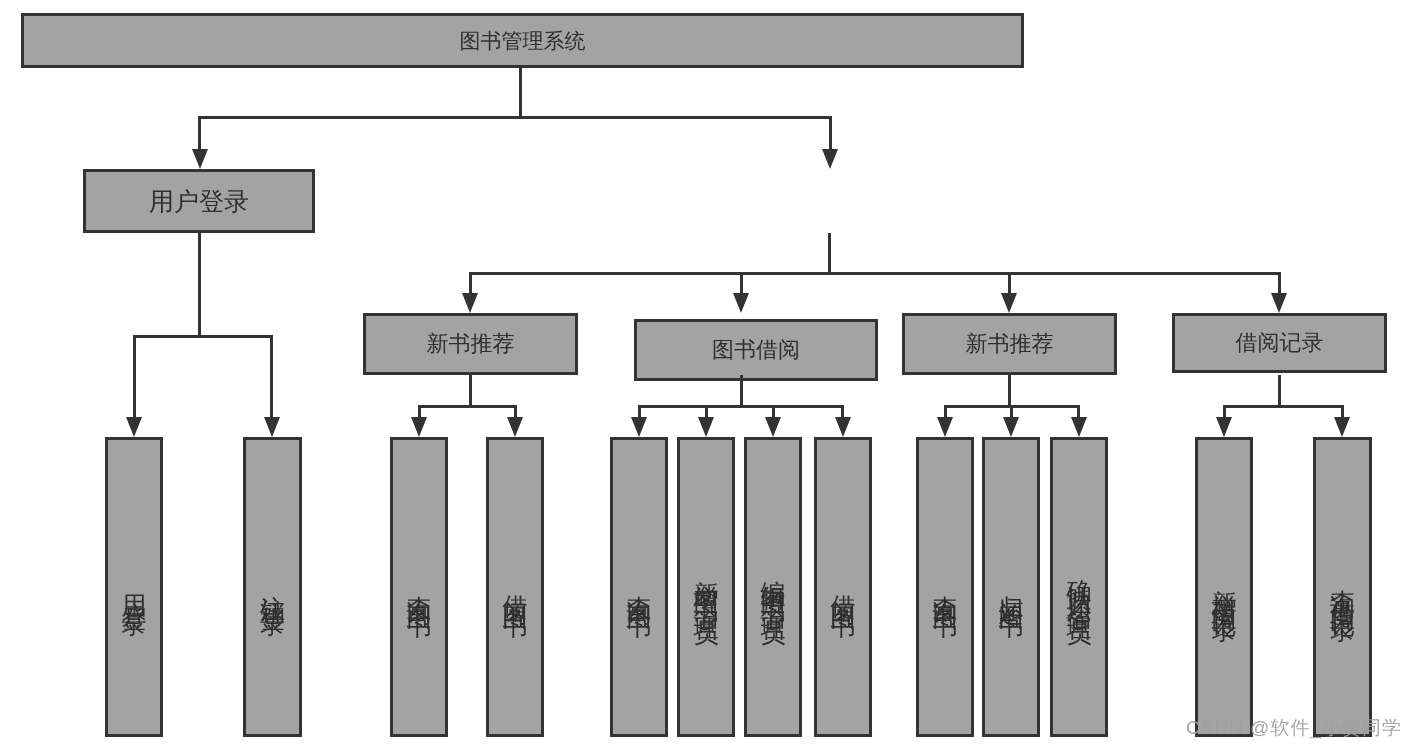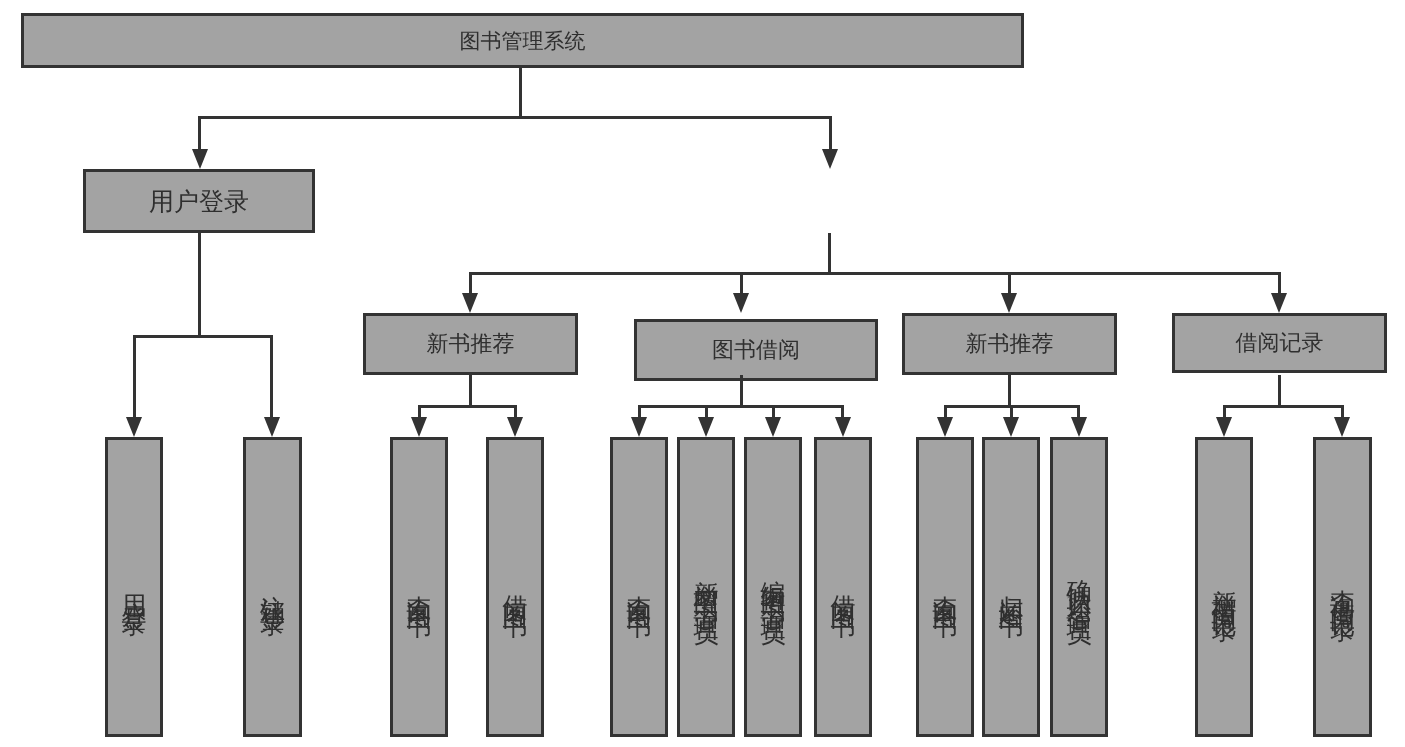--- a/index.html
+++ b/index.html
@@ -183,14 +183,15 @@
   <div class="vline" style="left:1077px;top:405px;height:13px;"></div>
   <div class="ahead" style="left:1071px;top:417px;"></div>
 
   <div class="vline" style="left:1278px;top:375px;height:30px;"></div>
   <div class="hline" style="left:1223px;top:405px;width:121px;"></div>
   <div class="vline" style="left:1223px;top:405px;height:13px;"></div>
   <div class="ahead" style="left:1216px;top:417px;"></div>
   <div class="vline" style="left:1341px;top:405px;height:13px;"></div>
   <div class="ahead" style="left:1334px;top:417px;"></div>
 
+  <div class="watermark">CSDN @软件_小贺同学</div>
 
 </div>
 
 </body></html>

